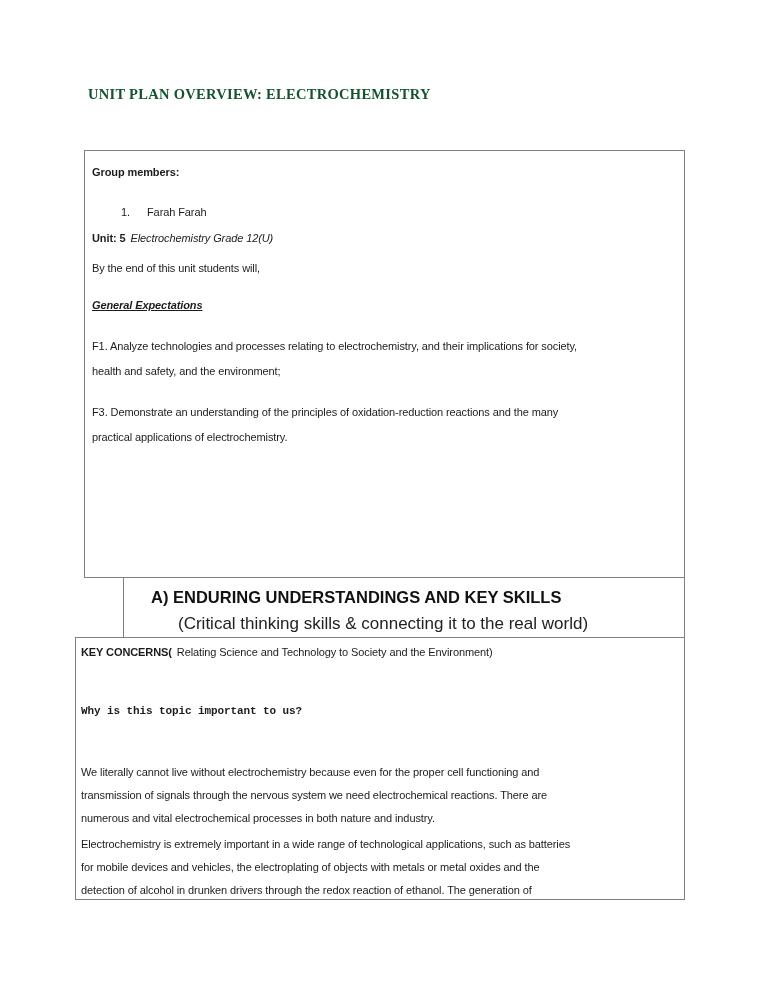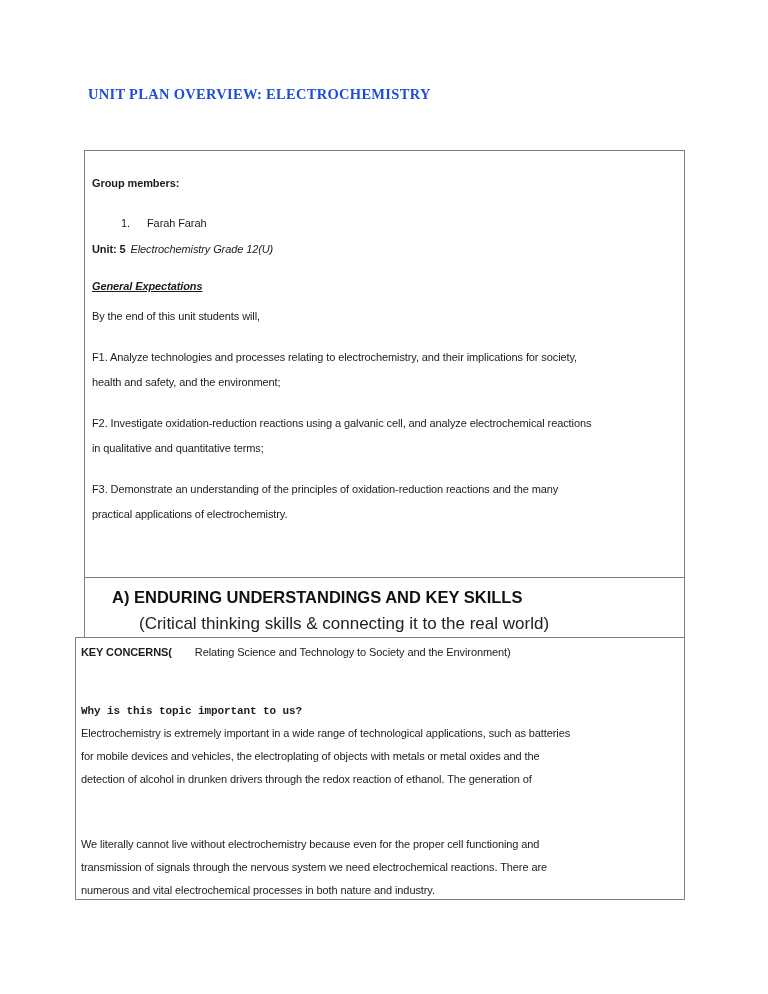--- a/index.html
+++ b/index.html
@@ -11,21 +11,21 @@
     position: relative;
     overflow: hidden;
   }
   .doc-title {
     position: absolute;
     left: 88px; top: 86px;
     font-family: "Liberation Serif", serif;
     font-weight: 700;
     font-size: 14.5px;
     letter-spacing: 0.3px;
-    color: #1d4ed8;
+    color: #14532d;
   }
   
   .table1 {
     position: absolute;
     left: 84px; top: 150px;
     width: 601px;
     box-sizing: border-box;
   }
   .row1 {
     box-sizing: border-box;
@@ -35,25 +35,26 @@
     font-size: 11px;
     letter-spacing: -0.1px;
   }
   .row2 {
     box-sizing: border-box;
     border: 1px solid #7f7f7f;
     border-top: none;
     border-bottom: none;
     height: 59px;
     padding: 9px 14px 0 27px;
+    margin-left: 39px;
   }
   .p { margin: 0; line-height: 25px; }
   .bold { font-weight: 700; }
   .italic { font-style: italic; }
-  .group-label { margin-bottom: 3px; margin-top: 11px; }
+  .group-label { margin-bottom: 3px; }
   .member-row { line-height: 25px; padding-left: 29px; margin-top: 15px; }
   .member-num { display: inline-block; width: 26px; }
   .unit-line { margin-top: 1px; }
   .unit-line .italic { margin-left: 2px; }
   .genexp {
     margin-top: 12px;
     font-weight: 700;
     font-style: italic;
     text-decoration: underline;
   }
@@ -77,21 +78,21 @@
     left: 75px; top: 637px;
     width: 610px; height: 263px;
     box-sizing: border-box;
     border: 1px solid #7f7f7f;
     padding: 5px 8px 0 5px;
     font-size: 11px;
     letter-spacing: -0.1px;
     overflow: hidden;
   }
   .kc-line { line-height: 18px; }
-  .kc-rest { margin-left: 23px; }
+  .kc-rest { margin-left: 5px; }
   .why { margin-top: 42px; line-height: 16px; font-family: Liberation Mono, monospace; }
   .kc-para { line-height: 23px; white-space: pre-line; }
   .kc-para1 { margin-top: 42px; }
   .kc-para2 { margin-top: 3px; }
 </style>
 </head>
 <body>
 
 <div class="doc-title">UNIT PLAN OVERVIEW: ELECTROCHEMISTRY</div>
 
@@ -103,44 +104,42 @@
       <div class="member-row">
         <span class="member-num">1.</span><span>Farah Farah</span>
       </div>
     </div>
 
     <div class="p unit-line">
       <span class="bold">Unit: 5</span>
       <span class="italic">Electrochemistry Grade 12(U)</span>
     </div>
 
+    <div class="p intro">By the end of this unit students will,</div>
+
     <div class="p genexp">General Expectations</div>
-
-    <div class="p intro">By the end of this unit students will,</div>
 
     <div class="p para exp">F1. Analyze technologies and processes relating to electrochemistry, and their implications for society,
 health and safety, and the environment;</div>
-    <div class="p para exp">F2. Investigate oxidation-reduction reactions using a galvanic cell, and analyze electrochemical reactions
-in qualitative and quantitative terms;</div>
     <div class="p para exp">F3. Demonstrate an understanding of the principles of oxidation-reduction reactions and the many
 practical applications of electrochemistry.</div>
   </div>
 
   <div class="row2">
     <div class="sec-heading">A) ENDURING UNDERSTANDINGS AND KEY SKILLS</div>
     <div class="sec-subheading">(Critical thinking skills &amp; connecting it to the real world)</div>
   </div>
 </div>
 
 <div class="table2">
   <div class="kc-line">
     <span class="bold">KEY CONCERNS(</span><span class="kc-rest">Relating Science and Technology to Society and the Environment)</span>
   </div>
 
   <div class="p bold why">Why is this topic important to us?</div>
 
+  <div class="kc-para kc-para1">We literally cannot live without electrochemistry because even for the proper cell functioning and
+transmission of signals through the nervous system we need electrochemical reactions. There are
+numerous and vital electrochemical processes in both nature and industry.</div>
   <div class="kc-para kc-para2">Electrochemistry is extremely important in a wide range of technological applications, such as batteries
 for mobile devices and vehicles, the electroplating of objects with metals or metal oxides and the
 detection of alcohol in drunken drivers through the redox reaction of ethanol. The generation of</div>
-  <div class="kc-para kc-para1">We literally cannot live without electrochemistry because even for the proper cell functioning and
-transmission of signals through the nervous system we need electrochemical reactions. There are
-numerous and vital electrochemical processes in both nature and industry.</div>
 </div>
 
 </body></html>

